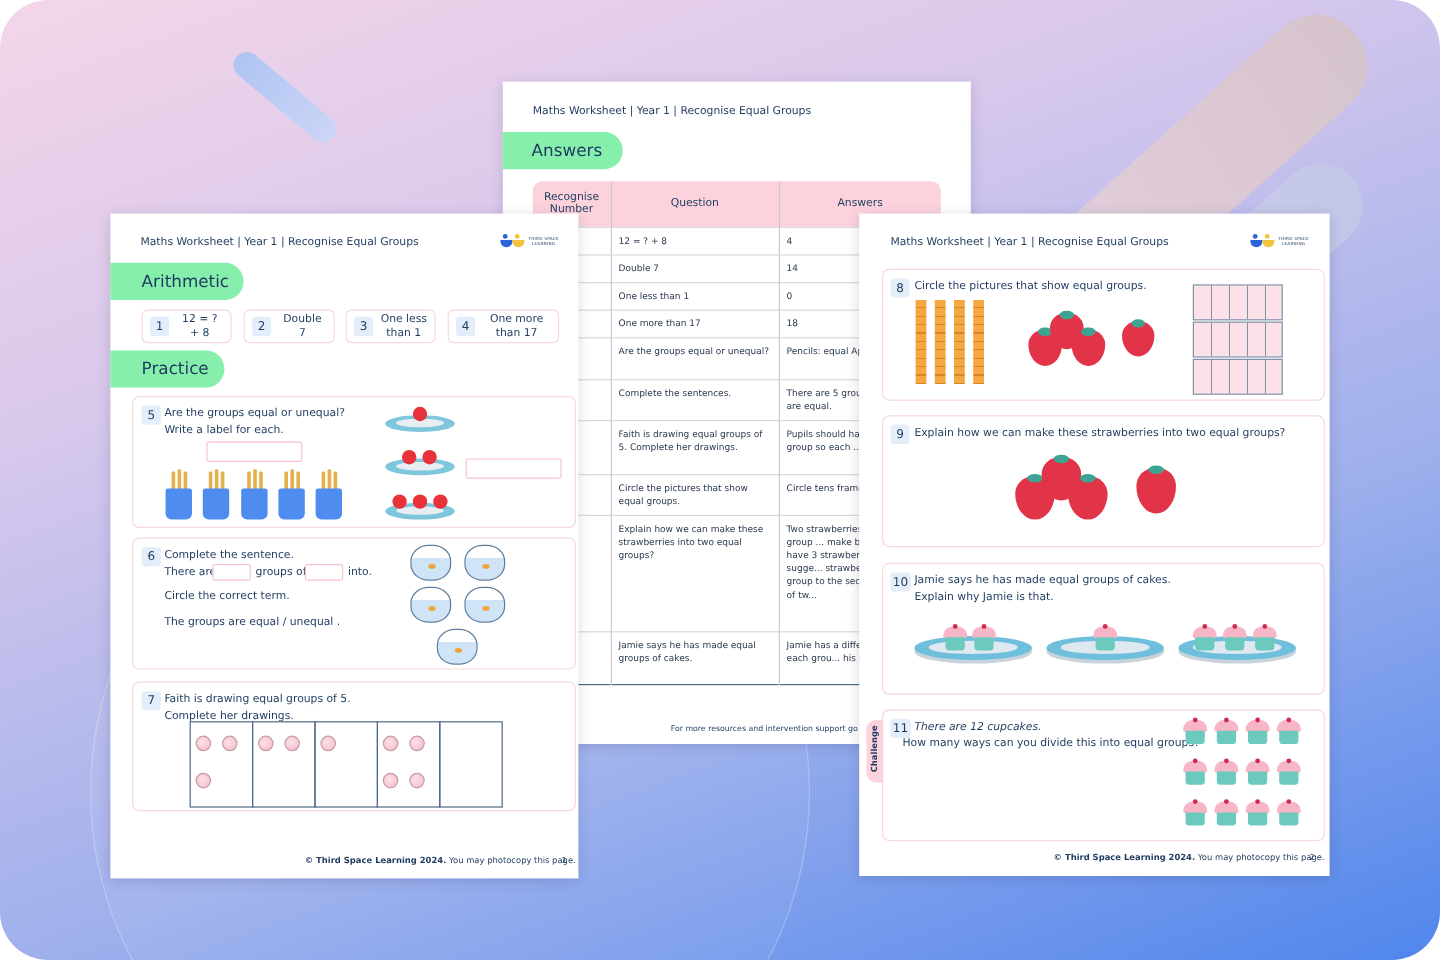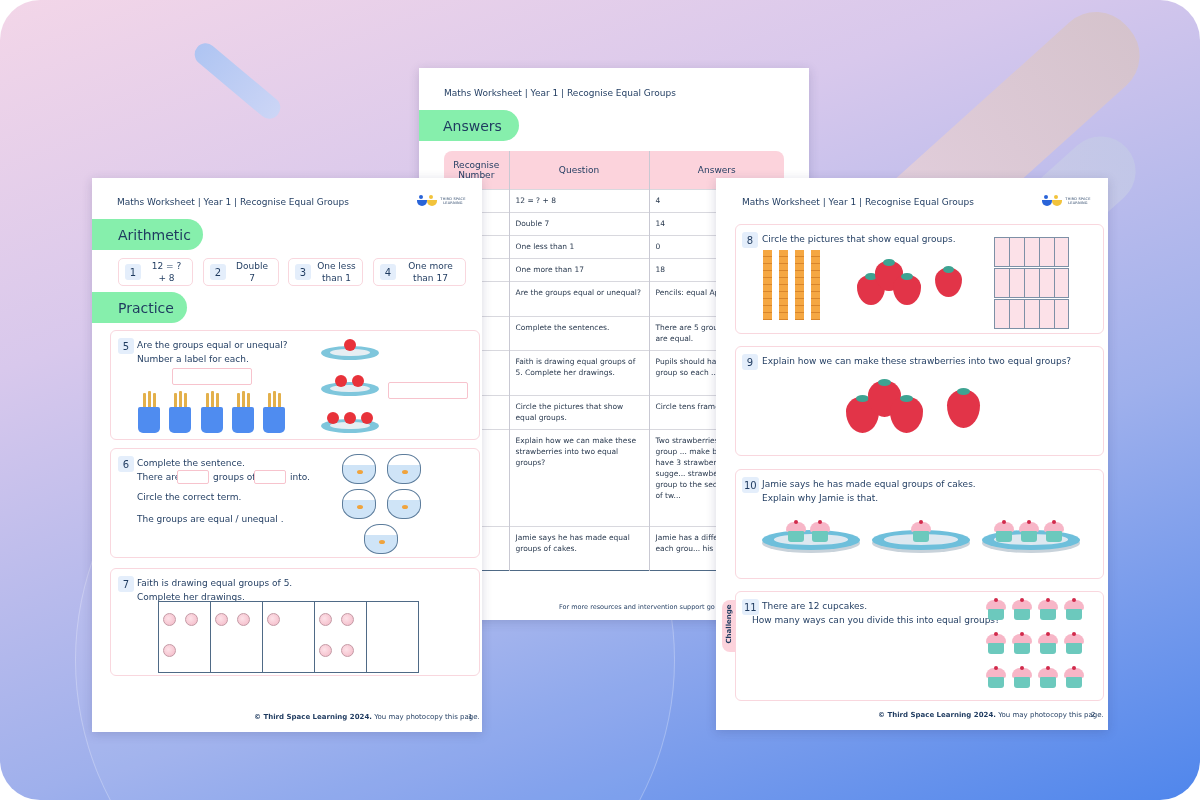--- a/index.html
+++ b/index.html
@@ -188,21 +188,21 @@
       <span class="lbl">One more than 17</span>
     </div>
 
     <div class="tab-pill" style="top:114px;width:95px;height:31px;">
       <span>Practice</span>
     </div>
 
     <div class="card" style="left:18px;top:152px;width:370px;height:110px;">
       <span class="qnum" style="position:absolute;left:7px;top:7px;">5</span>
       <div class="qtext" style="left:26px;top:7px;">Are the groups equal or unequal?</div>
-      <div class="qtext" style="left:26px;top:21px;">Number a label for each.</div>
+      <div class="qtext" style="left:26px;top:21px;">Write a label for each.</div>
       <div class="ansbox" style="left:61px;top:37px;width:80px;height:17px;"></div>
       <div class="ansbox" style="left:277px;top:51px;width:80px;height:17px;"></div>
 
       <div>
         <div class="pencil" style="left:32px;top:62px;"></div>
           <div class="pencil" style="left:37px;top:60px;"></div>
           <div class="pencil" style="left:42px;top:62px;"></div>
         <div class="cup" style="left:27px;top:76px;"></div>
         <div class="pencil" style="left:63px;top:62px;"></div>
           <div class="pencil" style="left:68px;top:60px;"></div>
@@ -375,21 +375,21 @@
         <div class="cupcake" style="left:308px;top:50px;">
             <span class="top"></span>
             <span class="base"></span>
             <span class="cherry"></span>
           </div>
       </div>
     </div>
 
     <div class="card" style="left:19px;top:413px;width:369px;height:110px;">
       <span class="qnum" style="position:absolute;left:6px;top:7px;">11</span>
-      <div class="qtext" style="left:26px;top:7px;">There are 12 cupcakes.</div>
+      <div class="qtext" style="left:26px;top:7px;font-style:italic;">There are 12 cupcakes.</div>
       <div class="qtext" style="left:16px;top:21px;">How many ways can you divide this into equal groups?</div>
       <div>
         <div class="cupcake" style="left:250px;top:6px;">
             <span class="top"></span>
             <span class="base"></span>
             <span class="cherry"></span>
           </div>
         <div class="cupcake" style="left:276px;top:6px;">
             <span class="top"></span>
             <span class="base"></span>

